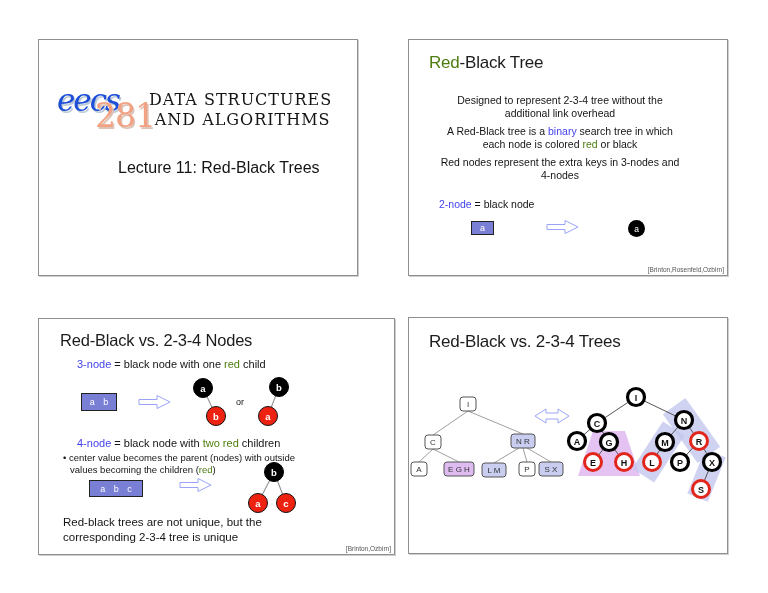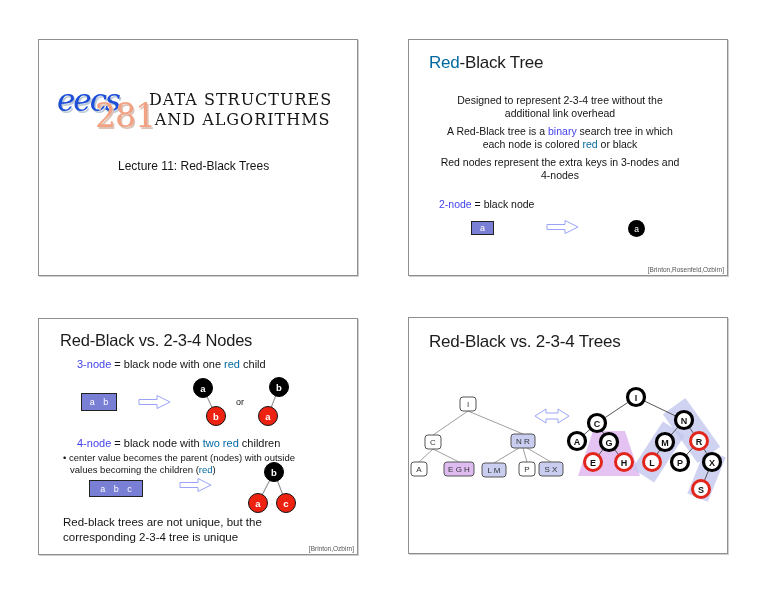--- a/index.html
+++ b/index.html
@@ -2,36 +2,36 @@
 <html><head>
 <meta charset="utf-8">
 <style>
   html,body{margin:0;padding:0;background:#fff;}
   #page{position:relative;width:768px;height:593px;background:#fff;
         font-family:"Liberation Sans",sans-serif;color:#111;overflow:hidden;}
   .slide{position:absolute;width:318px;height:235px;background:#fff;
          border:1px solid #8f8f8f;box-shadow:1px 1px 0 #cfcfcf;}
   #slide1{left:38px;top:39px;}
   #slide2{left:408px;top:39px;}
-  #slide3{left:38px;top:318px;}
+  #slide3{left:38px;top:318px;padding-left:37px;}
   #slide4{left:408px;top:317px;}
   .abs{position:absolute;}
   .stitle{font-size:17px;color:#1c1c1c;letter-spacing:-0.2px;white-space:nowrap;}
-  .red{color:#0369a1;}
+  .red{color:#4d7c0f;}
   .blue{color:#4343ee;}
   .body-p{font-size:10.5px;line-height:12.9px;color:#141414;text-align:center;}
   .credit{position:absolute;right:3px;bottom:2px;font-size:6.5px;color:#555;}
   
   .logo-script{font-family:"DejaVu Serif",serif;font-style:italic;font-size:31px;
                color:#1d4ed8;text-shadow:1.5px 1.5px 0 #bcc9d6;letter-spacing:-2px;}
   .logo-num{font-family:"DejaVu Serif",serif;font-size:33px;color:#f2a183;
             text-shadow:1.5px 1.5px 0 #dcc3b6;letter-spacing:-1px;}
   .logo-caps{font-family:"DejaVu Serif",serif;font-size:16px;letter-spacing:1px;
              line-height:20px;color:#141414;white-space:nowrap;text-align:center;}
-  .lecture{font-size:12px;color:#141414;white-space:nowrap;padding-left:15px;}
+  .lecture{font-size:16px;color:#141414;white-space:nowrap;padding-left:15px;}
   
   .kbox{background:#7a7fd6;border:1.5px solid #222;display:flex;align-items:center;
         justify-content:center;color:#fff;font-size:9px;word-spacing:6px;}
   .bcircle{background:#000;border-radius:50%;display:flex;align-items:center;
            justify-content:center;color:#fff;font-size:8.5px;}
   .line11{font-size:11px;white-space:nowrap;color:#141414;}
   .bullet9{font-size:9.5px;white-space:nowrap;color:#141414;}
   .footer-p{font-size:11.5px;line-height:14.5px;color:#141414;}
   svg text{font-family:"Liberation Sans",sans-serif;}
 </style>

